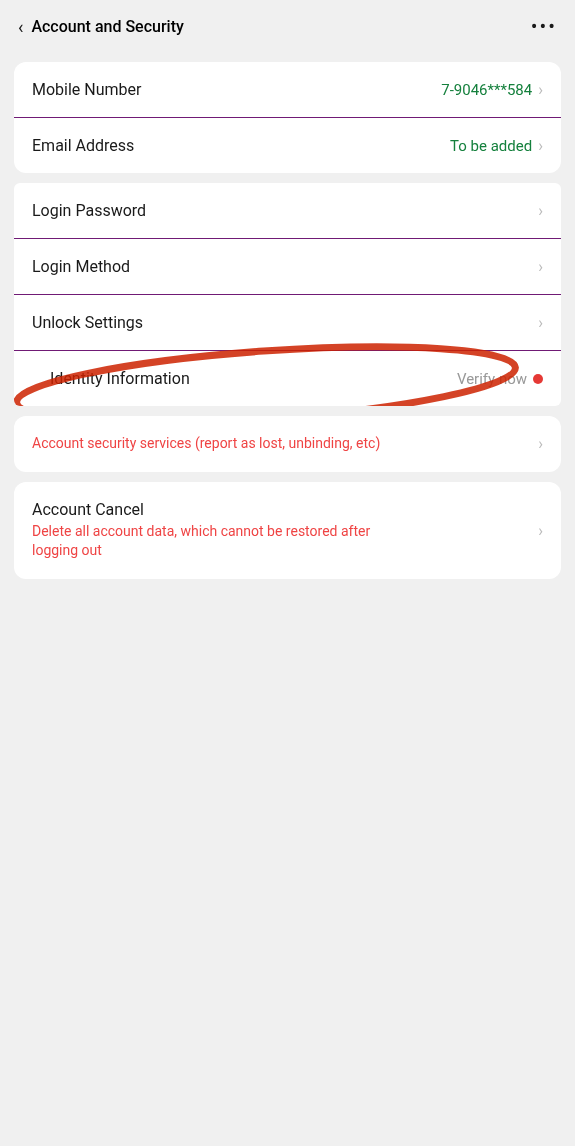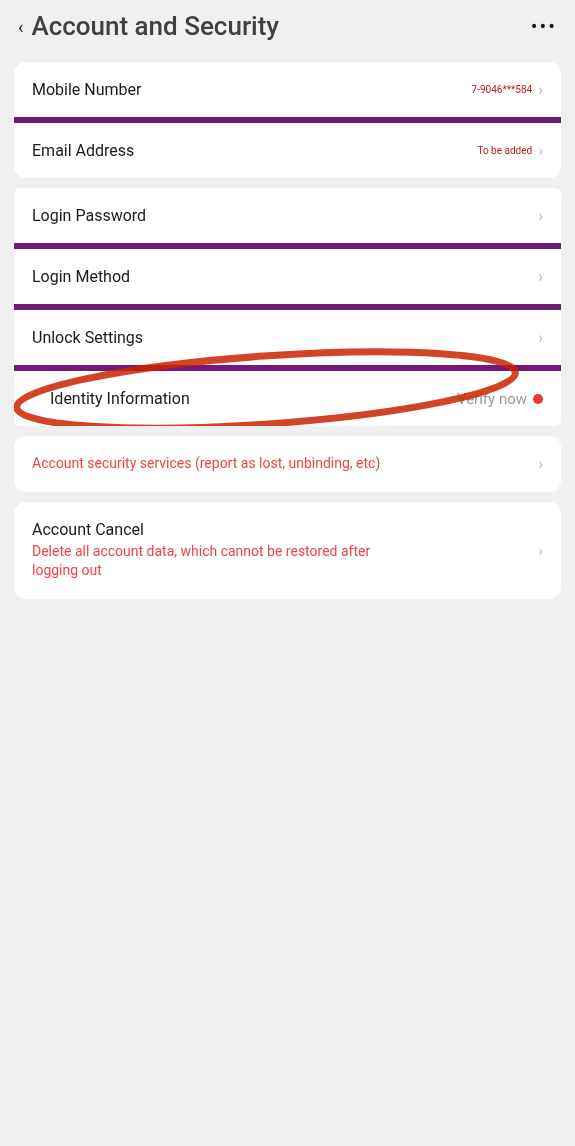--- a/index.html
+++ b/index.html
@@ -28,23 +28,23 @@
       gap: 8px;
     }
 
     .back-icon {
       font-size: 18px;
       color: #1a1a1a;
       cursor: pointer;
     }
 
     .header-title {
-      font-size: 26px;
+      font-size: 16px;
       font-weight: 500;
-      color: #404040;
+      color: #000000;
     }
 
     .more-icon {
       font-size: 20px;
       color: #1a1a1a;
       letter-spacing: 2px;
       cursor: pointer;
     }
 
     .section-card {
@@ -52,21 +52,21 @@
       border-radius: 12px;
       margin: 10px 14px;
       overflow: hidden;
     }
 
     .list-item {
       display: flex;
       align-items: center;
       justify-content: space-between;
       padding: 18px 18px;
-      border-bottom: 6px solid #701a75;
+      border-bottom: 1px solid #701a75;
       cursor: pointer;
     }
 
     .list-item:last-child {
       border-bottom: none;
     }
 
     .item-left {
       display: flex;
       flex-direction: column;
@@ -86,22 +86,22 @@
       max-width: 380px;
     }
 
     .item-right {
       display: flex;
       align-items: center;
       gap: 6px;
     }
 
     .item-value {
-      font-size: 10px;
-      color: #b91c1c;
+      font-size: 15px;
+      color: #15803d;
     }
 
     .chevron {
       color: #bbbbbb;
       font-size: 16px;
     }
 
     .identity-row {
       display: flex;
       align-items: center;

